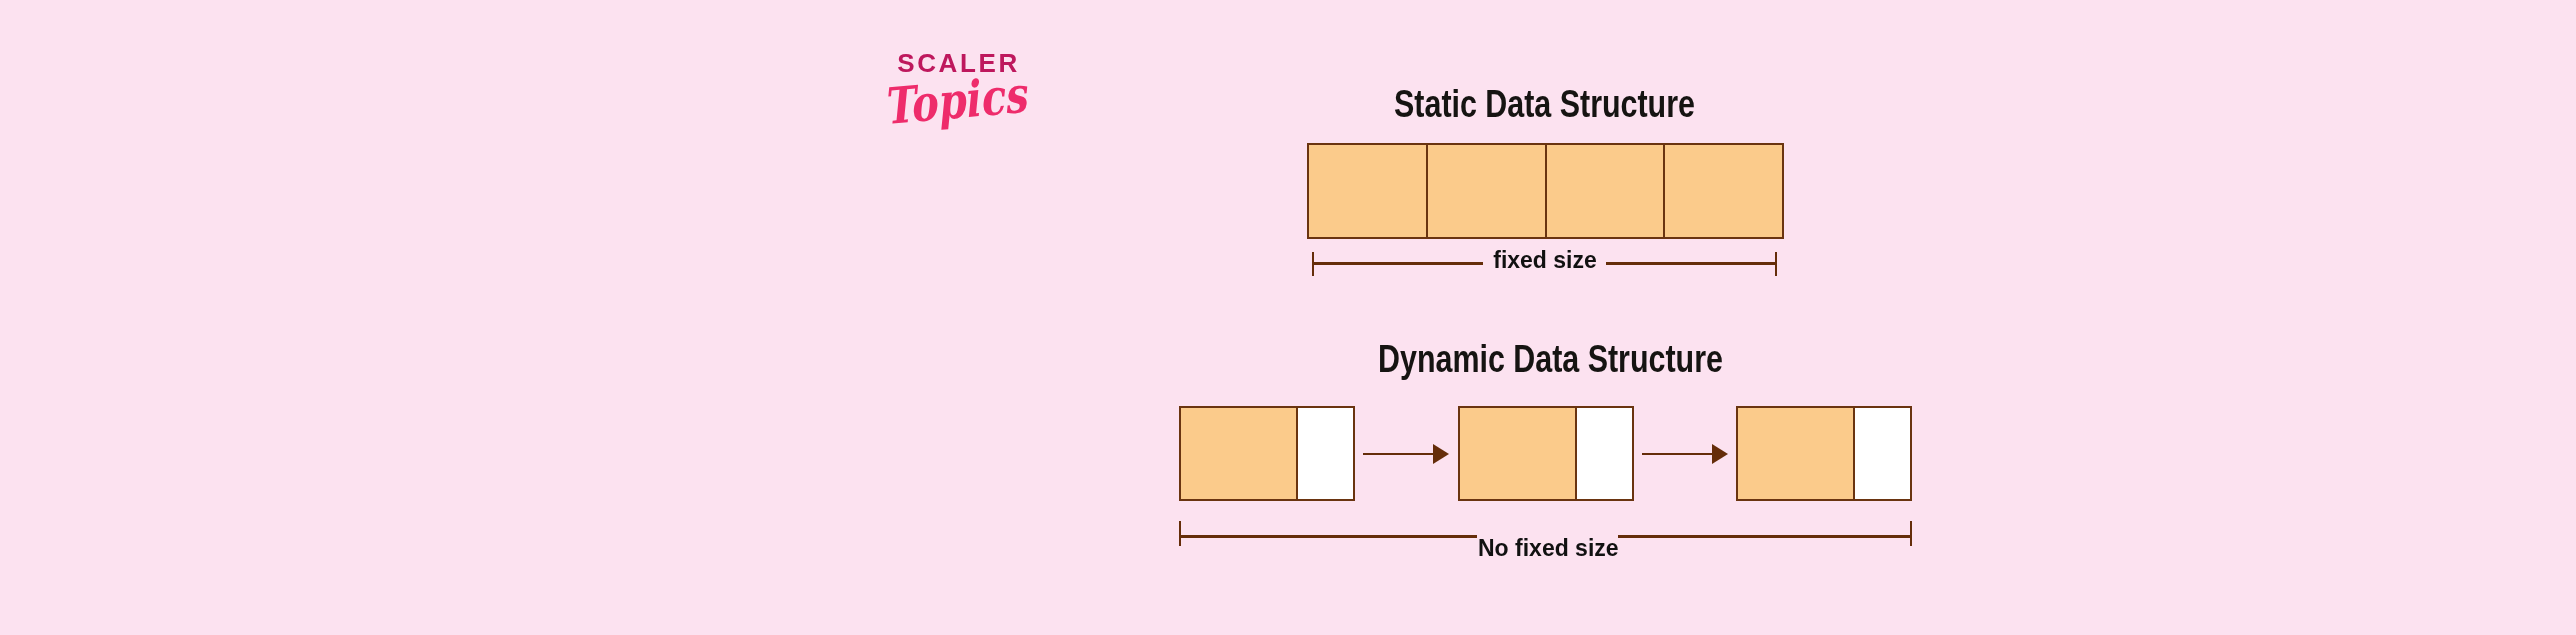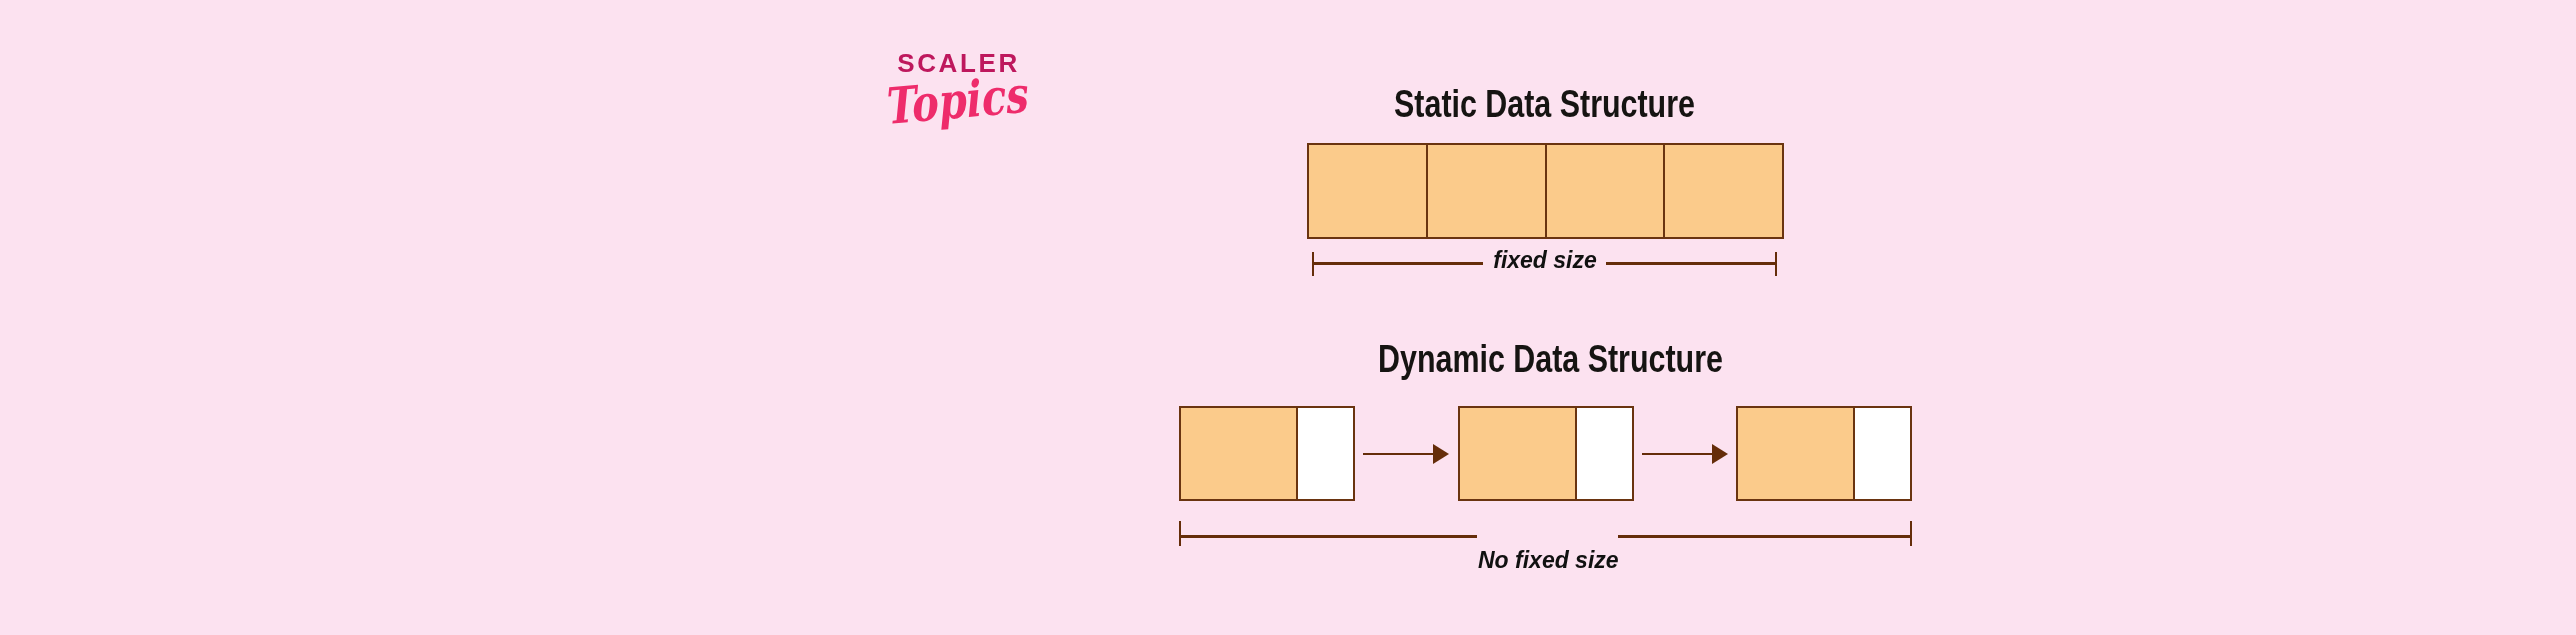--- a/index.html
+++ b/index.html
@@ -50,37 +50,37 @@
     display:flex;
   }
   .array .cell{flex:1 1 0;box-sizing:border-box;}
   .array .cell:not(:last-child){border-right:2.1px solid #6A3410;}
 
   
   .tick{position:absolute;width:2.1px;background:#652D0A;}
   .mline{position:absolute;height:2.6px;background:#652D0A;}
   .mlabel{
     position:absolute;text-align:center;line-height:1;
-    font-size:23px;font-weight:bold;font-style:italic;color:#111111;
+    font-size:23px;font-weight:bold;color:#111111;
     white-space:nowrap;
   }
 
   
   #s-tick-l{left:1312px;top:252px;height:24px;}
   #s-tick-r{left:1775px;top:252px;height:24px;}
   #s-line-l{left:1314px;top:262px;width:169px;}
   #s-line-r{left:1606px;top:262px;width:169px;}
   #s-label{left:1483px;top:249px;width:124px;}
 
   
   #d-tick-l{left:1179px;top:521px;height:25px;}
   #d-tick-r{left:1910px;top:521px;height:25px;}
   #d-line-l{left:1181px;top:535px;width:296px;}
   #d-line-r{left:1618px;top:535px;width:293px;}
-  #d-label{left:1478px;top:549px;width:140px;}
+  #d-label{left:1478px;top:537px;width:140px;}
 
   
   .node{
     position:absolute;top:406px;width:176px;height:95px;
     box-sizing:border-box;border:2.1px solid #6A3410;background:#FFFFFF;
     display:flex;
   }
   #node-1{left:1179px;}
   #node-2{left:1458px;}
   #node-3{left:1736px;}

